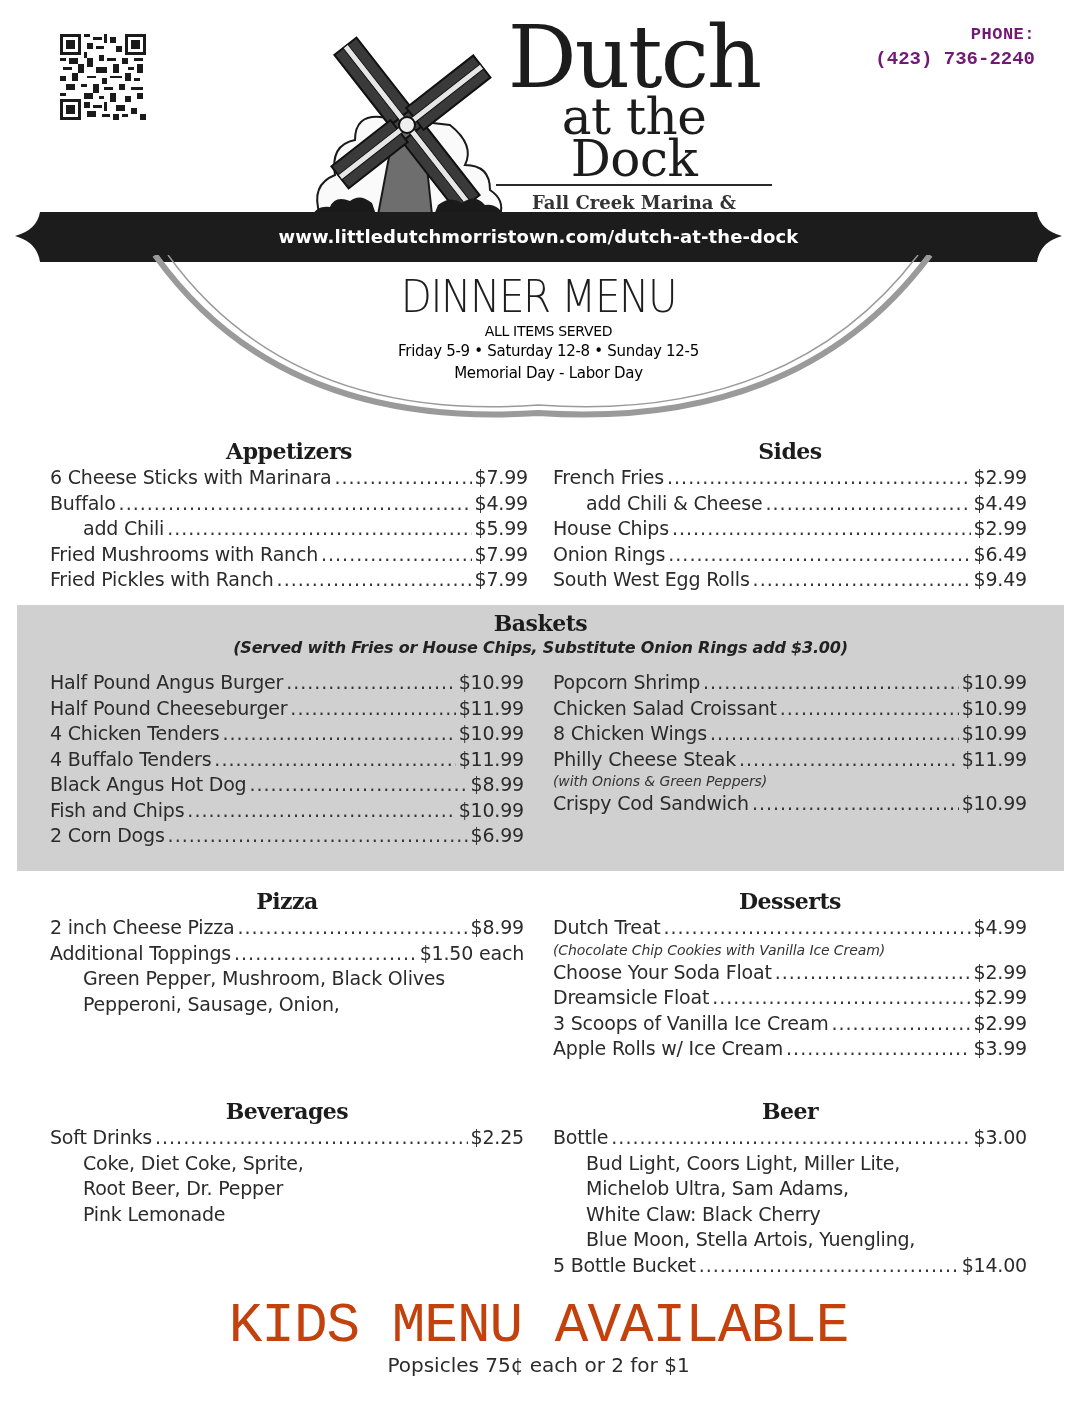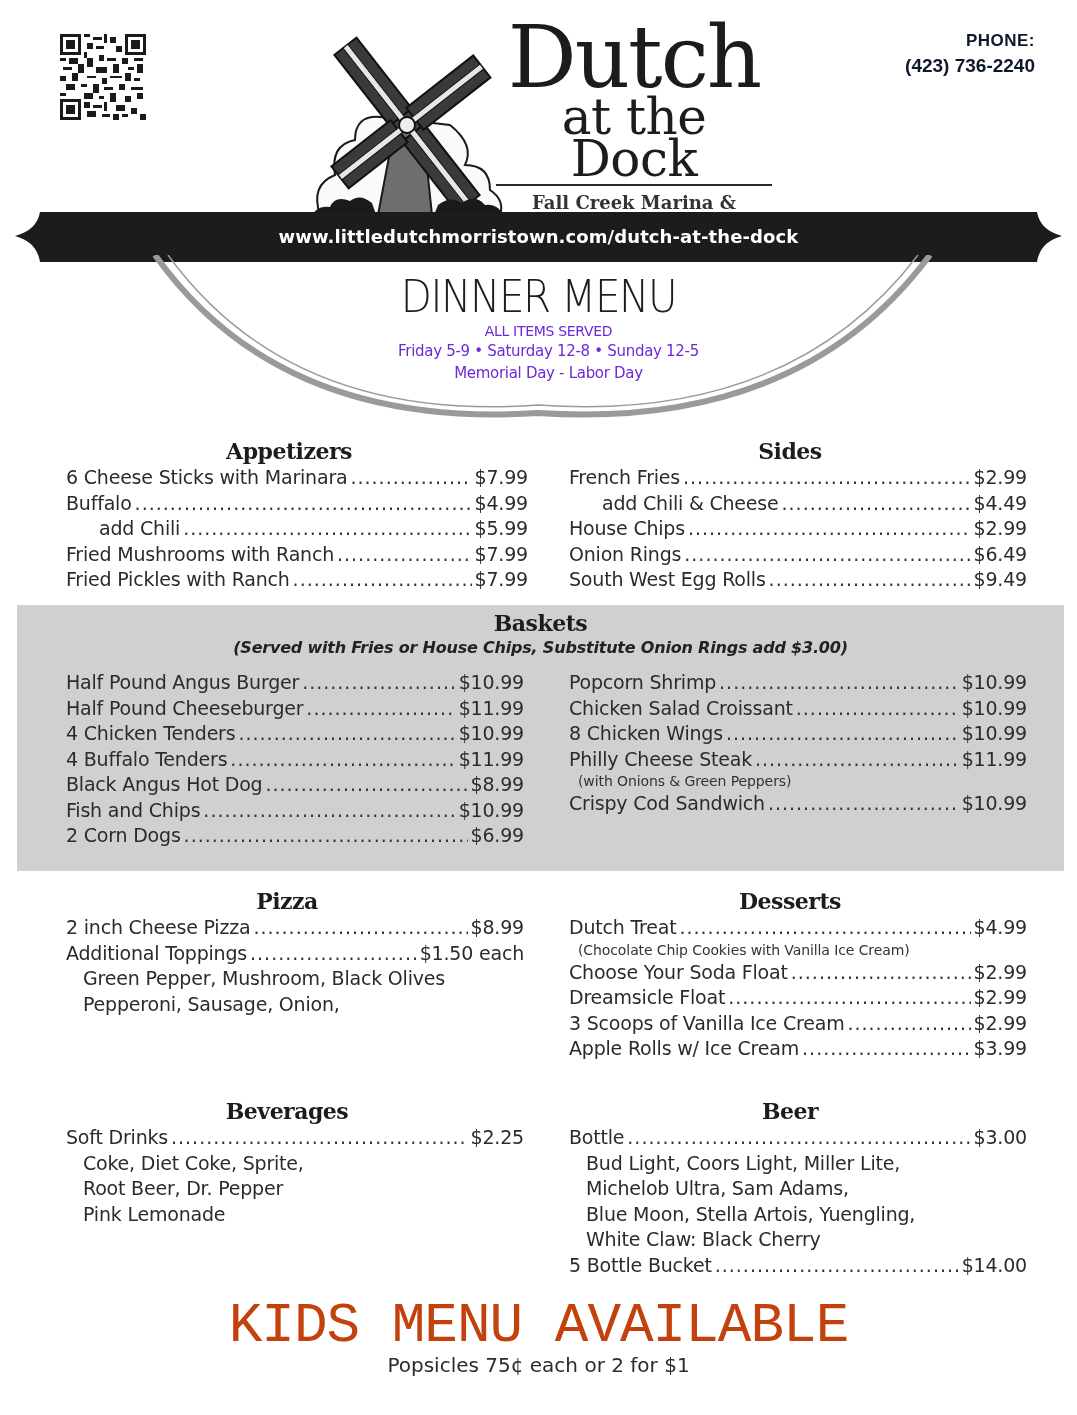--- a/index.html
+++ b/index.html
@@ -3,50 +3,50 @@
 <meta charset="utf-8">
 <style>
   * { box-sizing: border-box; margin: 0; padding: 0; }
   html, body { width: 1077px; height: 1415px; background: #ffffff; overflow: hidden; }
   body { position: relative; font-family: "DejaVu Sans", sans-serif; color: #262626; }
 
   .abs { position: absolute; }
 
   
   .qr { left: 60px; top: 34px; width: 86px; height: 86px; }
-  .phone { right: 42px; top: 28px; text-align: right; font-family: Liberation Sans, sans-serif; font-weight: bold; color: #0f172a; font-size: 19px; line-height: 25px; }
+  .phone { right: 42px; top: 22px; text-align: right; font-family: Liberation Mono, monospace; font-weight: bold; color: #701a75; font-size: 19px; line-height: 25px; }
   .phone .lbl { font-size: 17px; letter-spacing: 0.5px; }
   .windmill { left: 300px; top: 25px; width: 210px; height: 195px; }
   .brand { left: 496px; top: 14px; width: 276px; text-align: center; }
   .brand-title { font-family: "DejaVu Serif", serif; font-size: 86px; line-height: 86px; color: #1c1c1c; letter-spacing: -2px; font-weight: normal; }
   .brand-sub { font-family: "DejaVu Serif", serif; font-size: 50px; line-height: 42px; color: #1c1c1c; margin-top: -4px; letter-spacing: -0.5px; }
   .brand-rule { height: 2px; background: #2a2a2a; margin: 4px 0 6px 0; }
   .brand-tag { font-family: "DejaVu Serif", serif; font-weight: bold; font-size: 18px; color: #333; letter-spacing: 0; }
 
   
   .banner { left: 0; top: 212px; width: 1077px; height: 50px; }
   .banner-text { left: 0; top: 212px; width: 1077px; height: 50px; line-height: 50px; text-align: center; color: #ffffff; font-weight: bold; font-size: 18px; letter-spacing: 0.1px; }
 
   .arc { left: 0; top: 255px; width: 1077px; height: 170px; }
 
   .dinner { left: 0; top: 272px; width: 1077px; text-align: center; }
   .dinner-title { font-family: "DejaVu Sans", sans-serif; font-weight: 200; font-size: 44px; line-height: 50px; color: #1e1e1e; letter-spacing: -1.5px; transform: scaleX(0.92); }
-  .dinner-line { font-family: "DejaVu Sans", sans-serif; font-size: 15px; line-height: 22px; color: #6d28d9; letter-spacing: -0.3px; padding-left: 20px; }
+  .dinner-line { font-family: "DejaVu Sans", sans-serif; font-size: 15px; line-height: 22px; color: #000000; letter-spacing: -0.3px; padding-left: 20px; }
   .dinner-line.sm { font-size: 14px; line-height: 18px; }
 
   
   .section { position: absolute; width: 478px; }
   .section-title { font-family: "DejaVu Serif", serif; font-weight: bold; font-size: 22px; line-height: 28px; text-align: center; color: #1c1c1c; letter-spacing: -0.5px; }
   .row { display: flex; align-items: baseline; font-size: 19px; line-height: 25.5px; color: #2b2b2b; white-space: nowrap; letter-spacing: -0.2px; }
-  .row .name { flex: 0 0 auto; margin-left: 16px; }
+  .row .name { flex: 0 0 auto; }
   .row .dots { flex: 1 1 auto; overflow: hidden; margin: 0 3px; color: #333; letter-spacing: 1px; }
   .row .dots::before { content: "........................................................................................................................"; }
   .row .price { flex: 0 0 auto; }
   .row.indent .name { padding-left: 33px; }
-  .note { font-size: 14px; line-height: 19px; color: #333; letter-spacing: -0.1px; margin-left: 25px; }
+  .note { font-size: 14px; line-height: 19px; font-style: italic; color: #333; letter-spacing: -0.1px; }
   .sub { font-size: 19px; line-height: 25.5px; padding-left: 33px; color: #2b2b2b; letter-spacing: -0.2px; white-space: nowrap; }
 
   .baskets-bg { left: 17px; top: 605px; width: 1047px; height: 266px; background: #d0d0d0; }
   .baskets-head { left: 17px; top: 609px; width: 1047px; text-align: center; }
   .baskets-note { font-size: 16px; font-weight: bold; font-style: italic; color: #222; line-height: 22px; letter-spacing: -0.2px; }
 
   .kids { left: 0; top: 1300px; width: 1077px; text-align: center; }
   .kids-title { font-family: Liberation Mono, monospace; font-weight: 200; font-size: 56px; line-height: 52px; color: #c2410c; letter-spacing: -1px; }
   .kids-sub { font-size: 20px; line-height: 26px; color: #2b2b2b; }
 </style>
@@ -365,22 +365,22 @@
 
 <div class="section" style="left:553px; top:1097px; width:474px;">
   <div class="section-title">Beer</div>
   <div class="row">
       <span class="name">Bottle</span>
       <span class="dots"></span>
       <span class="price">$3.00</span>
     </div>
   <div class="sub">Bud Light, Coors Light, Miller Lite,</div>
   <div class="sub">Michelob Ultra, Sam Adams,</div>
+  <div class="sub">White Claw: Black Cherry</div>
   <div class="sub">Blue Moon, Stella Artois, Yuengling,</div>
-  <div class="sub">White Claw: Black Cherry</div>
   <div class="row">
       <span class="name">5 Bottle Bucket</span>
       <span class="dots"></span>
       <span class="price">$14.00</span>
     </div>
 </div>
 
 <div class="abs kids">
   <div class="kids-title">KIDS MENU AVAILABLE</div>
   <div class="kids-sub">Popsicles 75¢ each or 2 for $1</div>

